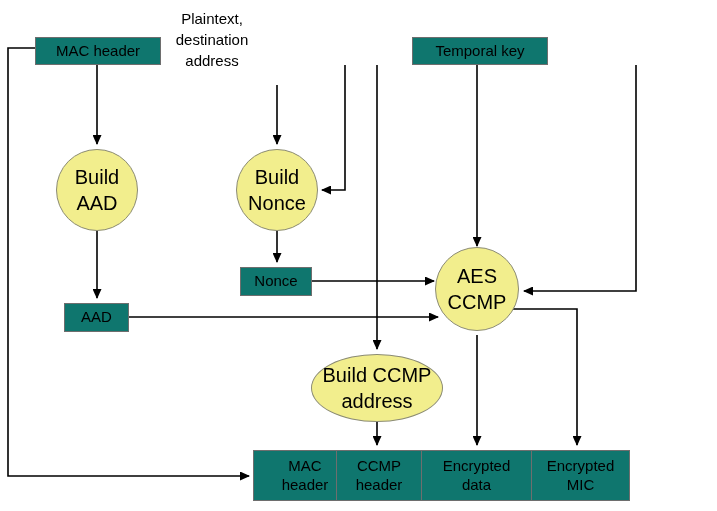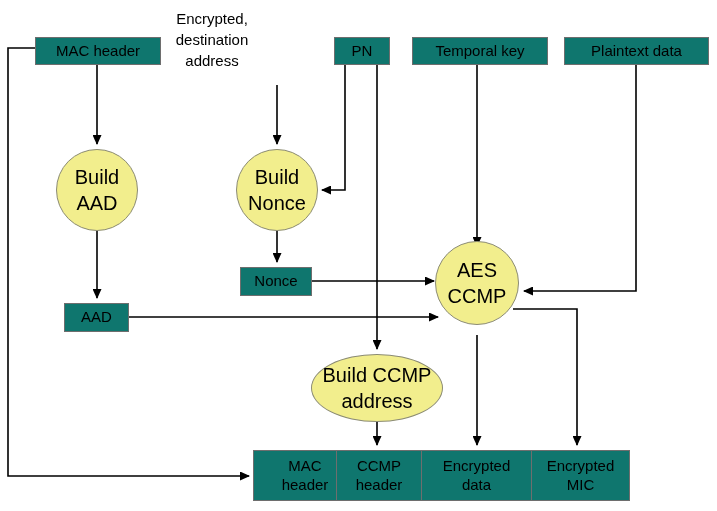--- a/index.html
+++ b/index.html
@@ -49,21 +49,21 @@
   }
 
   
   .p-mac-top     { left: 35px;  top: 37px;  width: 126px; height: 28px; }
   .p-pn          { left: 334px; top: 37px;  width: 56px;  height: 28px; }
   .p-tk          { left: 412px; top: 37px;  width: 136px; height: 28px; }
   .p-pt          { left: 564px; top: 37px;  width: 145px; height: 28px; }
   .p-priority    { left: 146px; top: 8px;   width: 132px; }
   .p-build-aad   { left: 56px;  top: 149px; width: 82px;  height: 82px; }
   .p-build-nonce { left: 236px; top: 149px; width: 82px;  height: 82px; }
-  .p-aes         { left: 435px; top: 241px; width: 84px;  height: 84px; }
+  .p-aes         { left: 435px; top: 247px; width: 84px;  height: 84px; }
   .p-build-ccmp  { left: 311px; top: 354px; width: 132px; height: 68px; }
   .p-nonce       { left: 240px; top: 267px; width: 72px;  height: 29px; }
   .p-aad         { left: 64px;  top: 303px; width: 65px;  height: 29px; }
   .p-out-mac     { left: 253px; top: 450px; width: 104px;  height: 51px; }
   .p-out-ccmp    { left: 336px; top: 450px; width: 86px;  height: 51px; }
   .p-out-enc     { left: 421px; top: 450px; width: 111px; height: 51px; }
   .p-out-mic     { left: 531px; top: 450px; width: 99px;  height: 51px; }
 </style>
 </head>
 <body>
@@ -102,26 +102,24 @@
 
       <line x1="477" y1="335" x2="477" y2="445" marker-end="url(#ah)"></line>
 
       <polyline points="513,309 577,309 577,445" marker-end="url(#ah)"></polyline>
 
       <line x1="377" y1="422" x2="377" y2="445" marker-end="url(#ah)"></line>
     </g>
   </svg>
 
   <div class="box p-mac-top">MAC header</div>
-  <div class="freetext p-priority">Encrypted,
+  <div class="freetext p-priority">Plaintext,
 destination
 address</div>
-  <div class="box p-pn">PN</div>
   <div class="box p-tk">Temporal key</div>
-  <div class="box p-pt">Plaintext data</div>
 
   <div class="node p-build-aad">Build
 AAD</div>
   <div class="node p-build-nonce">Build
 Nonce</div>
   <div class="node p-aes">AES
 CCMP</div>
   <div class="node p-build-ccmp">Build CCMP
 address</div>
 

